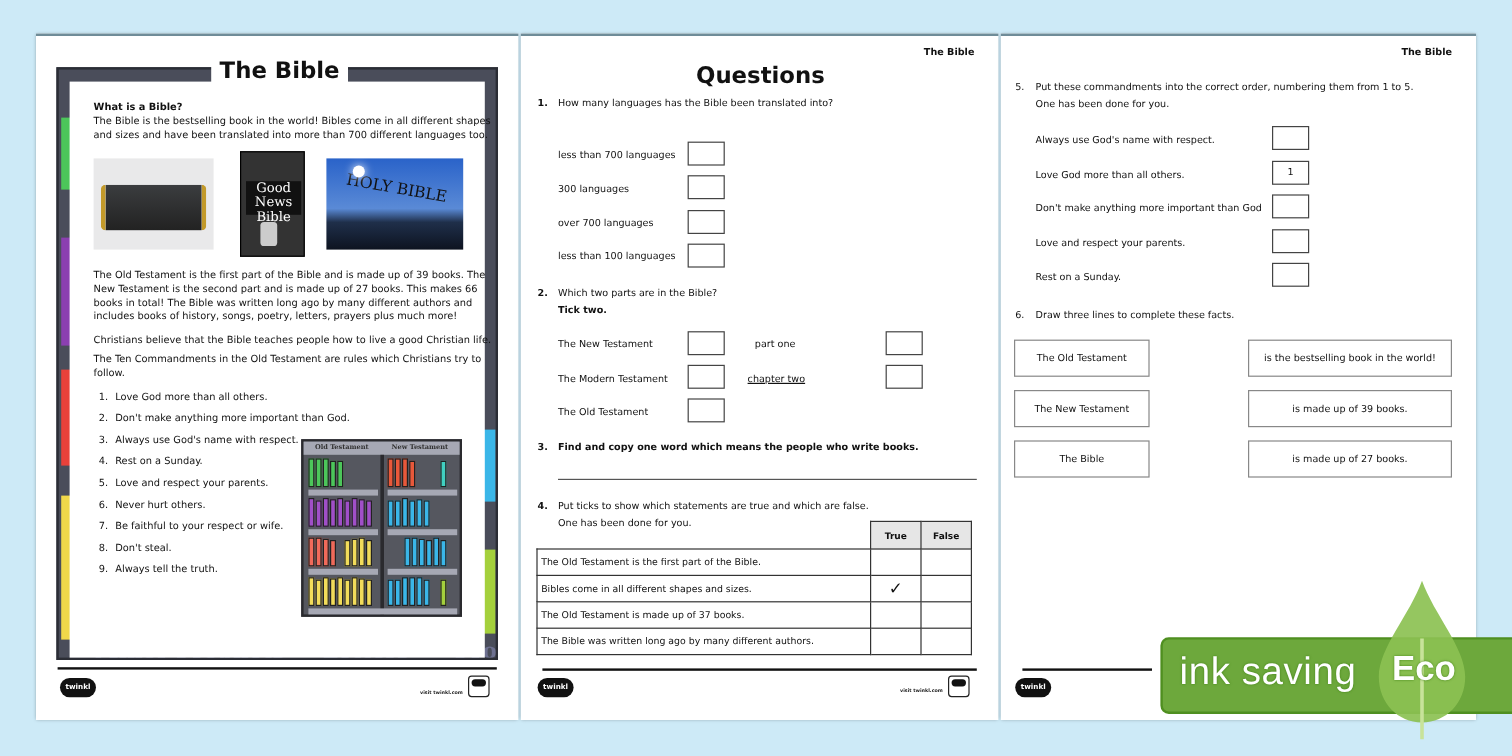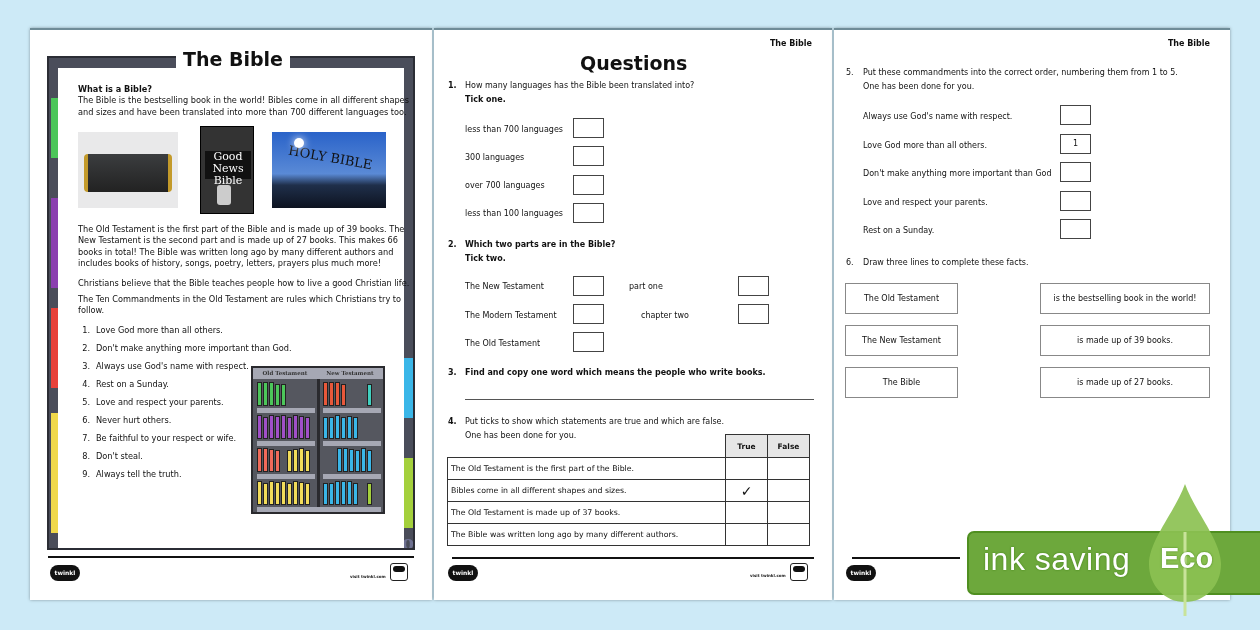--- a/index.html
+++ b/index.html
@@ -174,45 +174,44 @@
   <div class="badge" style="left:360px;top:533px;"></div>
 </div>
 
 <div id="page2" class="page">
   <div class="hdr" style="right:20px;">The Bible</div>
   <div class="big-title" style="left:146px;top:22px;">Questions</div>
 
   <div class="q" style="left:31px;top:49px;width:300px;">
     <span class="qn">1.</span>
     <div style="font-weight:normal;">How many languages has the Bible been translated into?</div>
-    <div>Tick one.</div>
   </div>
   <div class="opt" style="left:31px;top:95px;">less than 700 languages</div>
   <div class="tickbox" style="left:139px;top:88px;"></div>
   <div class="opt" style="left:31px;top:123px;">300 languages</div>
   <div class="tickbox" style="left:139px;top:116px;"></div>
   <div class="opt" style="left:31px;top:151px;">over 700 languages</div>
   <div class="tickbox" style="left:139px;top:145px;"></div>
   <div class="opt" style="left:31px;top:179px;">less than 100 languages</div>
   <div class="tickbox" style="left:139px;top:173px;"></div>
 
   <div class="q" style="left:31px;top:208px;width:300px;">
     <span class="qn">2.</span>
-    <div style="font-weight:bold;">Which two parts are in the Bible?</div>
+    <div style="font-weight:normal;">Which two parts are in the Bible?</div>
     <div>Tick two.</div>
   </div>
   <div class="opt" style="left:31px;top:252px;">The New Testament</div>
   <div class="tickbox" style="left:139px;top:246px;"></div>
   <div class="opt" style="left:31px;top:281px;">The Modern Testament</div>
   <div class="tickbox" style="left:139px;top:274px;"></div>
   <div class="opt" style="left:31px;top:309px;">The Old Testament</div>
   <div class="tickbox" style="left:139px;top:302px;"></div>
   <div class="opt" style="left:195px;top:252px;">part one</div>
   <div class="tickbox" style="left:304px;top:246px;"></div>
-  <div class="opt" style="left:207px;top:281px;">chapter two</div>
+  <div class="opt" style="left:189px;top:281px;text-decoration:underline;">chapter two</div>
   <div class="tickbox" style="left:304px;top:274px;"></div>
 
   <div class="q" style="left:31px;top:336px;width:330px;">
     <span class="qn">3.</span>
     <div>Find and copy one word which means the people who write books.</div>
   </div>
   <div class="answer-line" style="left:31px;top:369px;width:349px;"></div>
 
   <div class="q" style="left:31px;top:385px;width:330px;">
     <span class="qn">4.</span>

